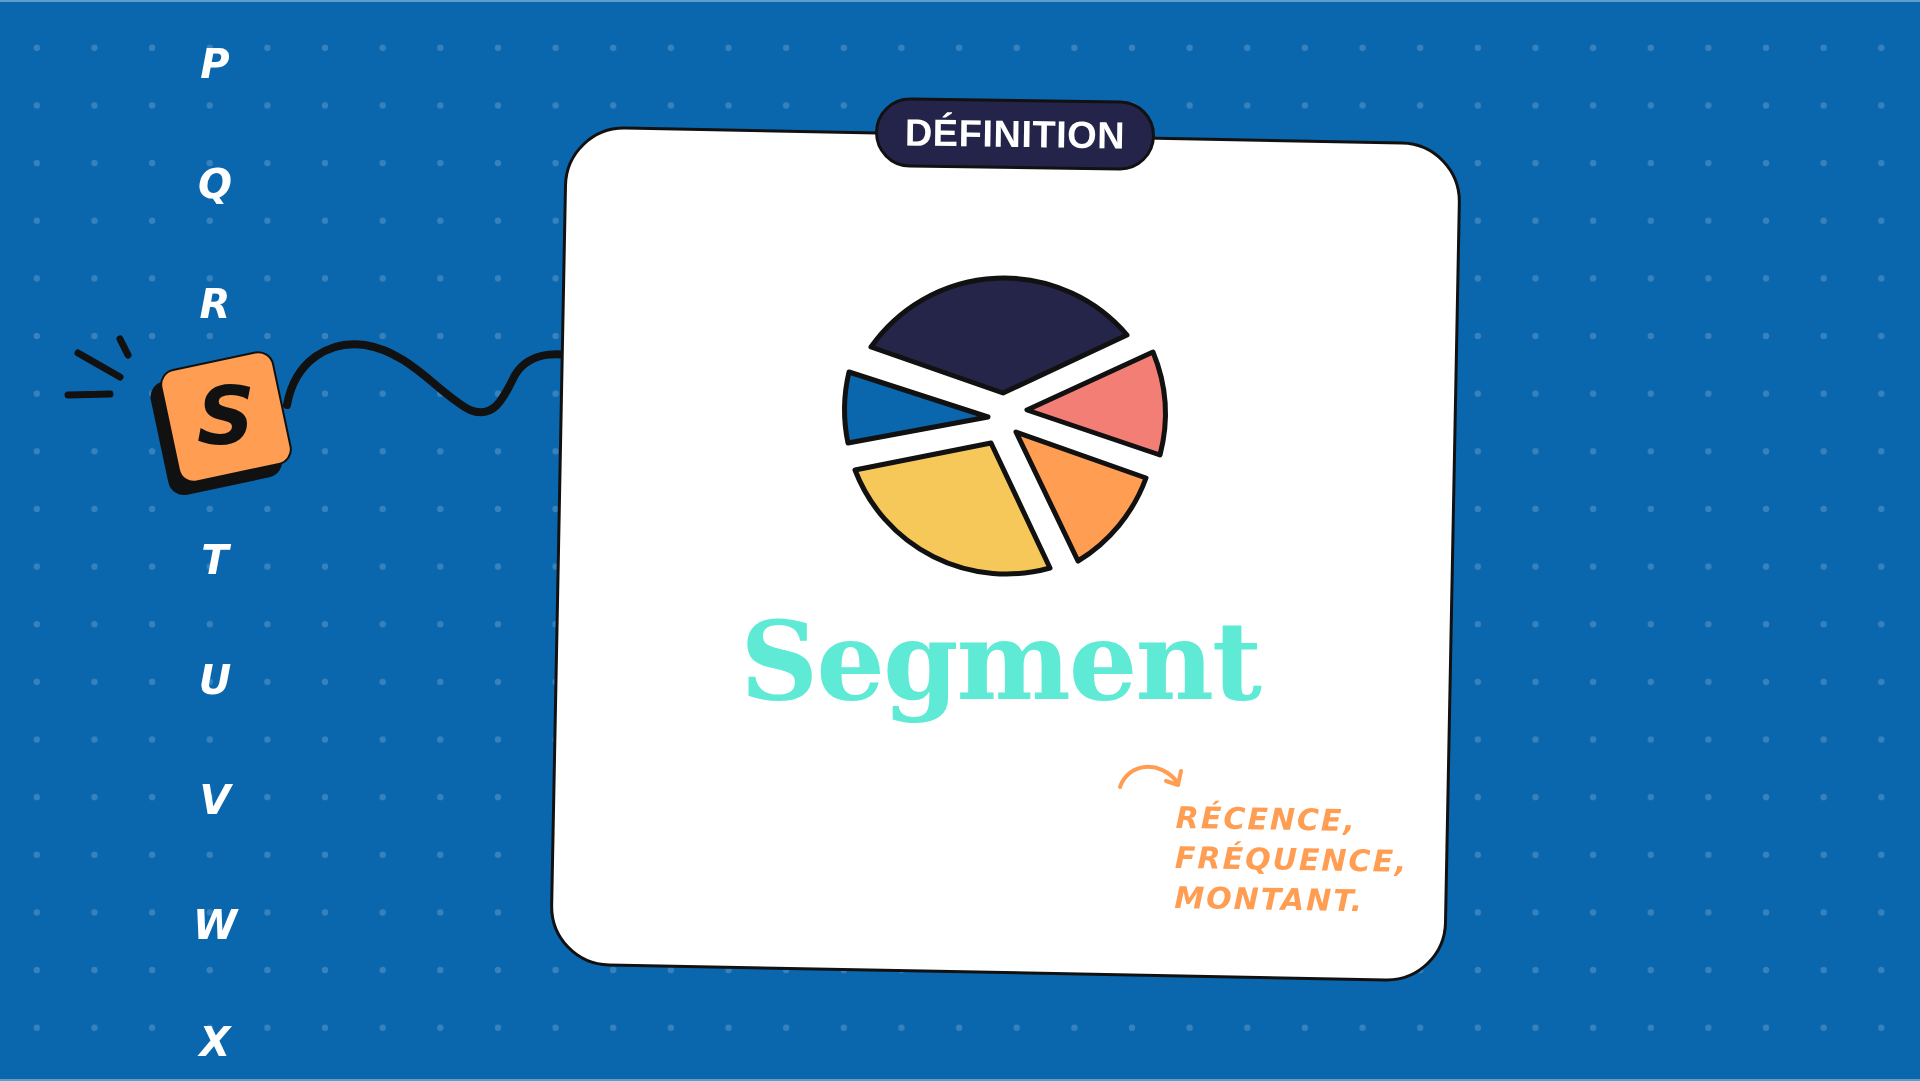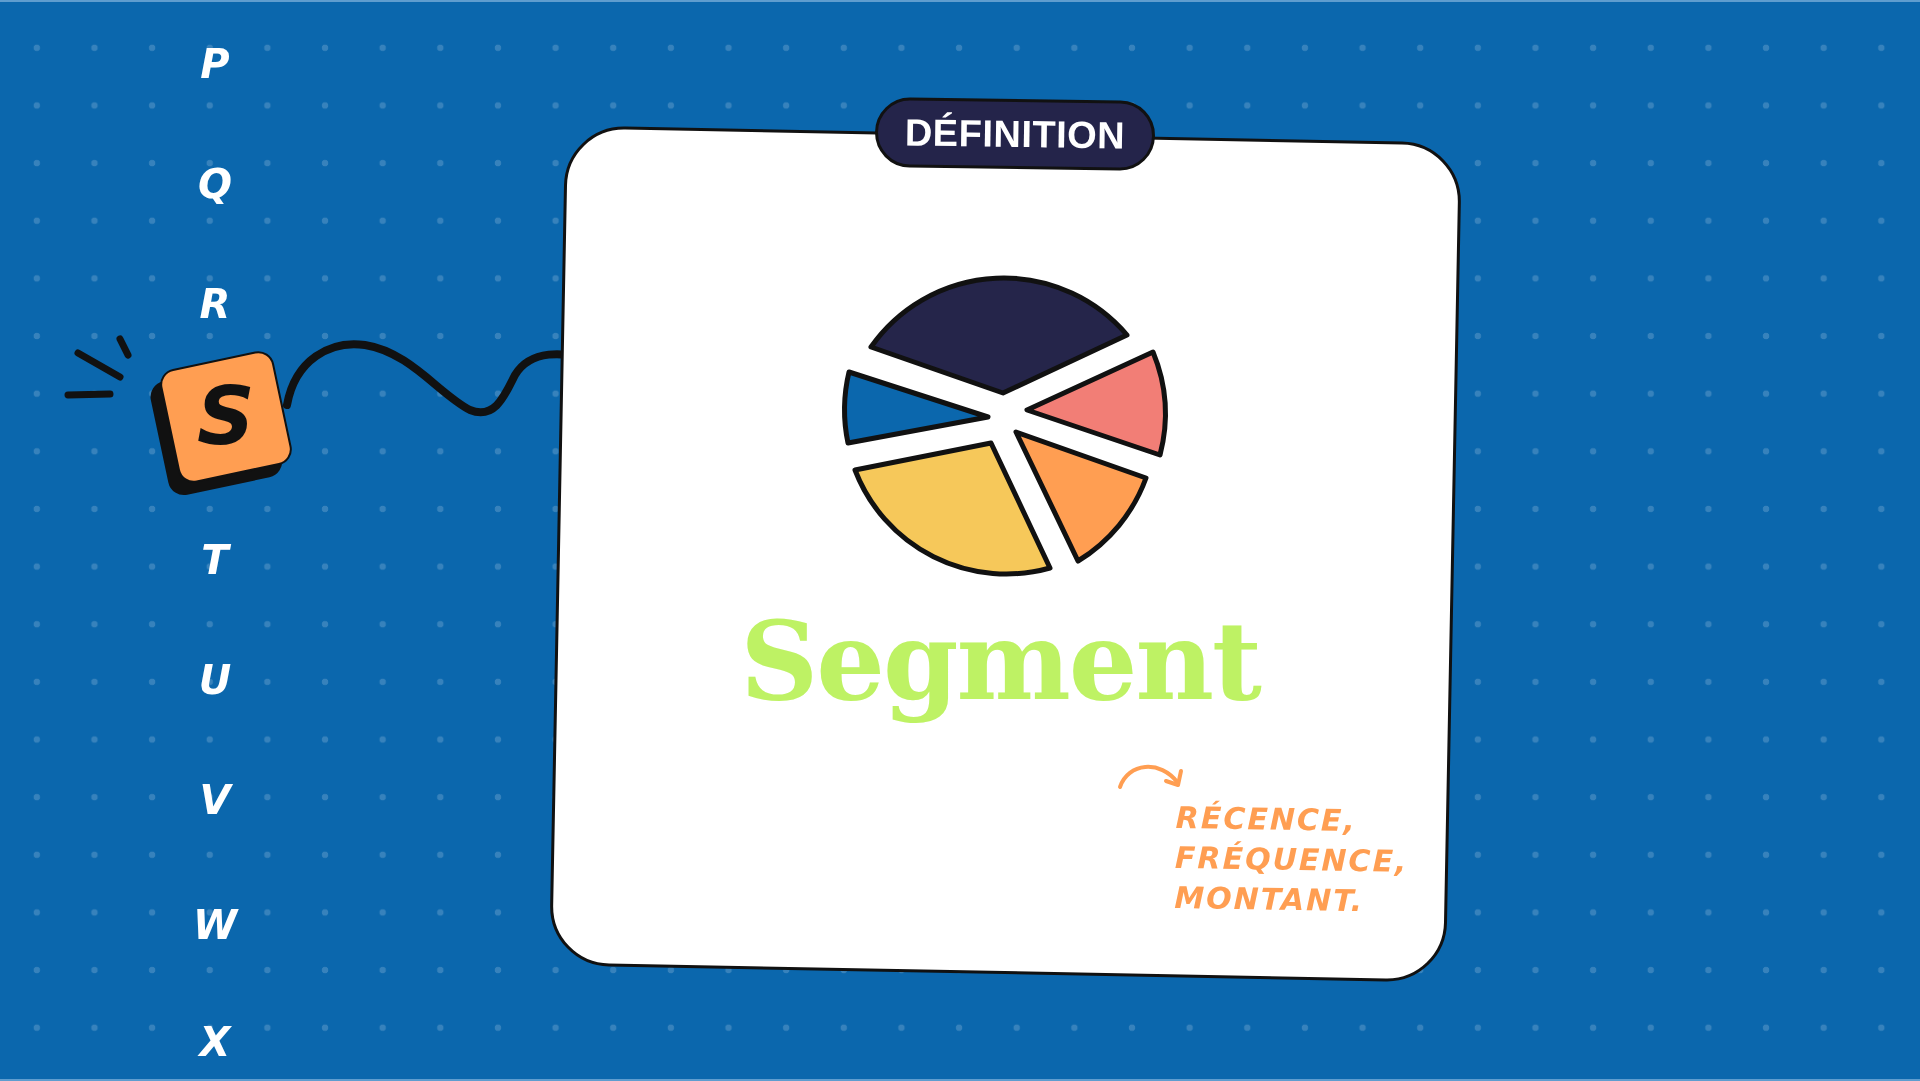--- a/index.html
+++ b/index.html
@@ -58,21 +58,21 @@
     display:flex; align-items:center; justify-content:center;
     transform: rotate(0.8deg);
   }
   .badge-text {
     color:#FFFFFF; font-weight:bold; font-size:38px; letter-spacing:0.5px;
     font-family:"Liberation Sans", sans-serif;
   }
   .pie { position:absolute; left:830px; top:240px; }
   .title {
     position:absolute; left:700px; top:600px; width:600px; text-align:center;
-    font-family:"DejaVu Serif", serif; font-weight:bold; color:#bef264;
+    font-family:"DejaVu Serif", serif; font-weight:bold; color:#5eead4;
     font-size:108px; line-height:122px; letter-spacing:-2px;
   }
   .title-line { display:block; }
   .note-arrow { position:absolute; left:1110px; top:755px; }
   .note {
     position:absolute; left:1175px; top:800px; width:240px;
     color:#FF9E52; font-family:"DejaVu Sans", sans-serif; font-style:italic;
     font-weight:bold; font-size:30px; line-height:40px; letter-spacing:2px;
     transform: rotate(1deg);
   }

